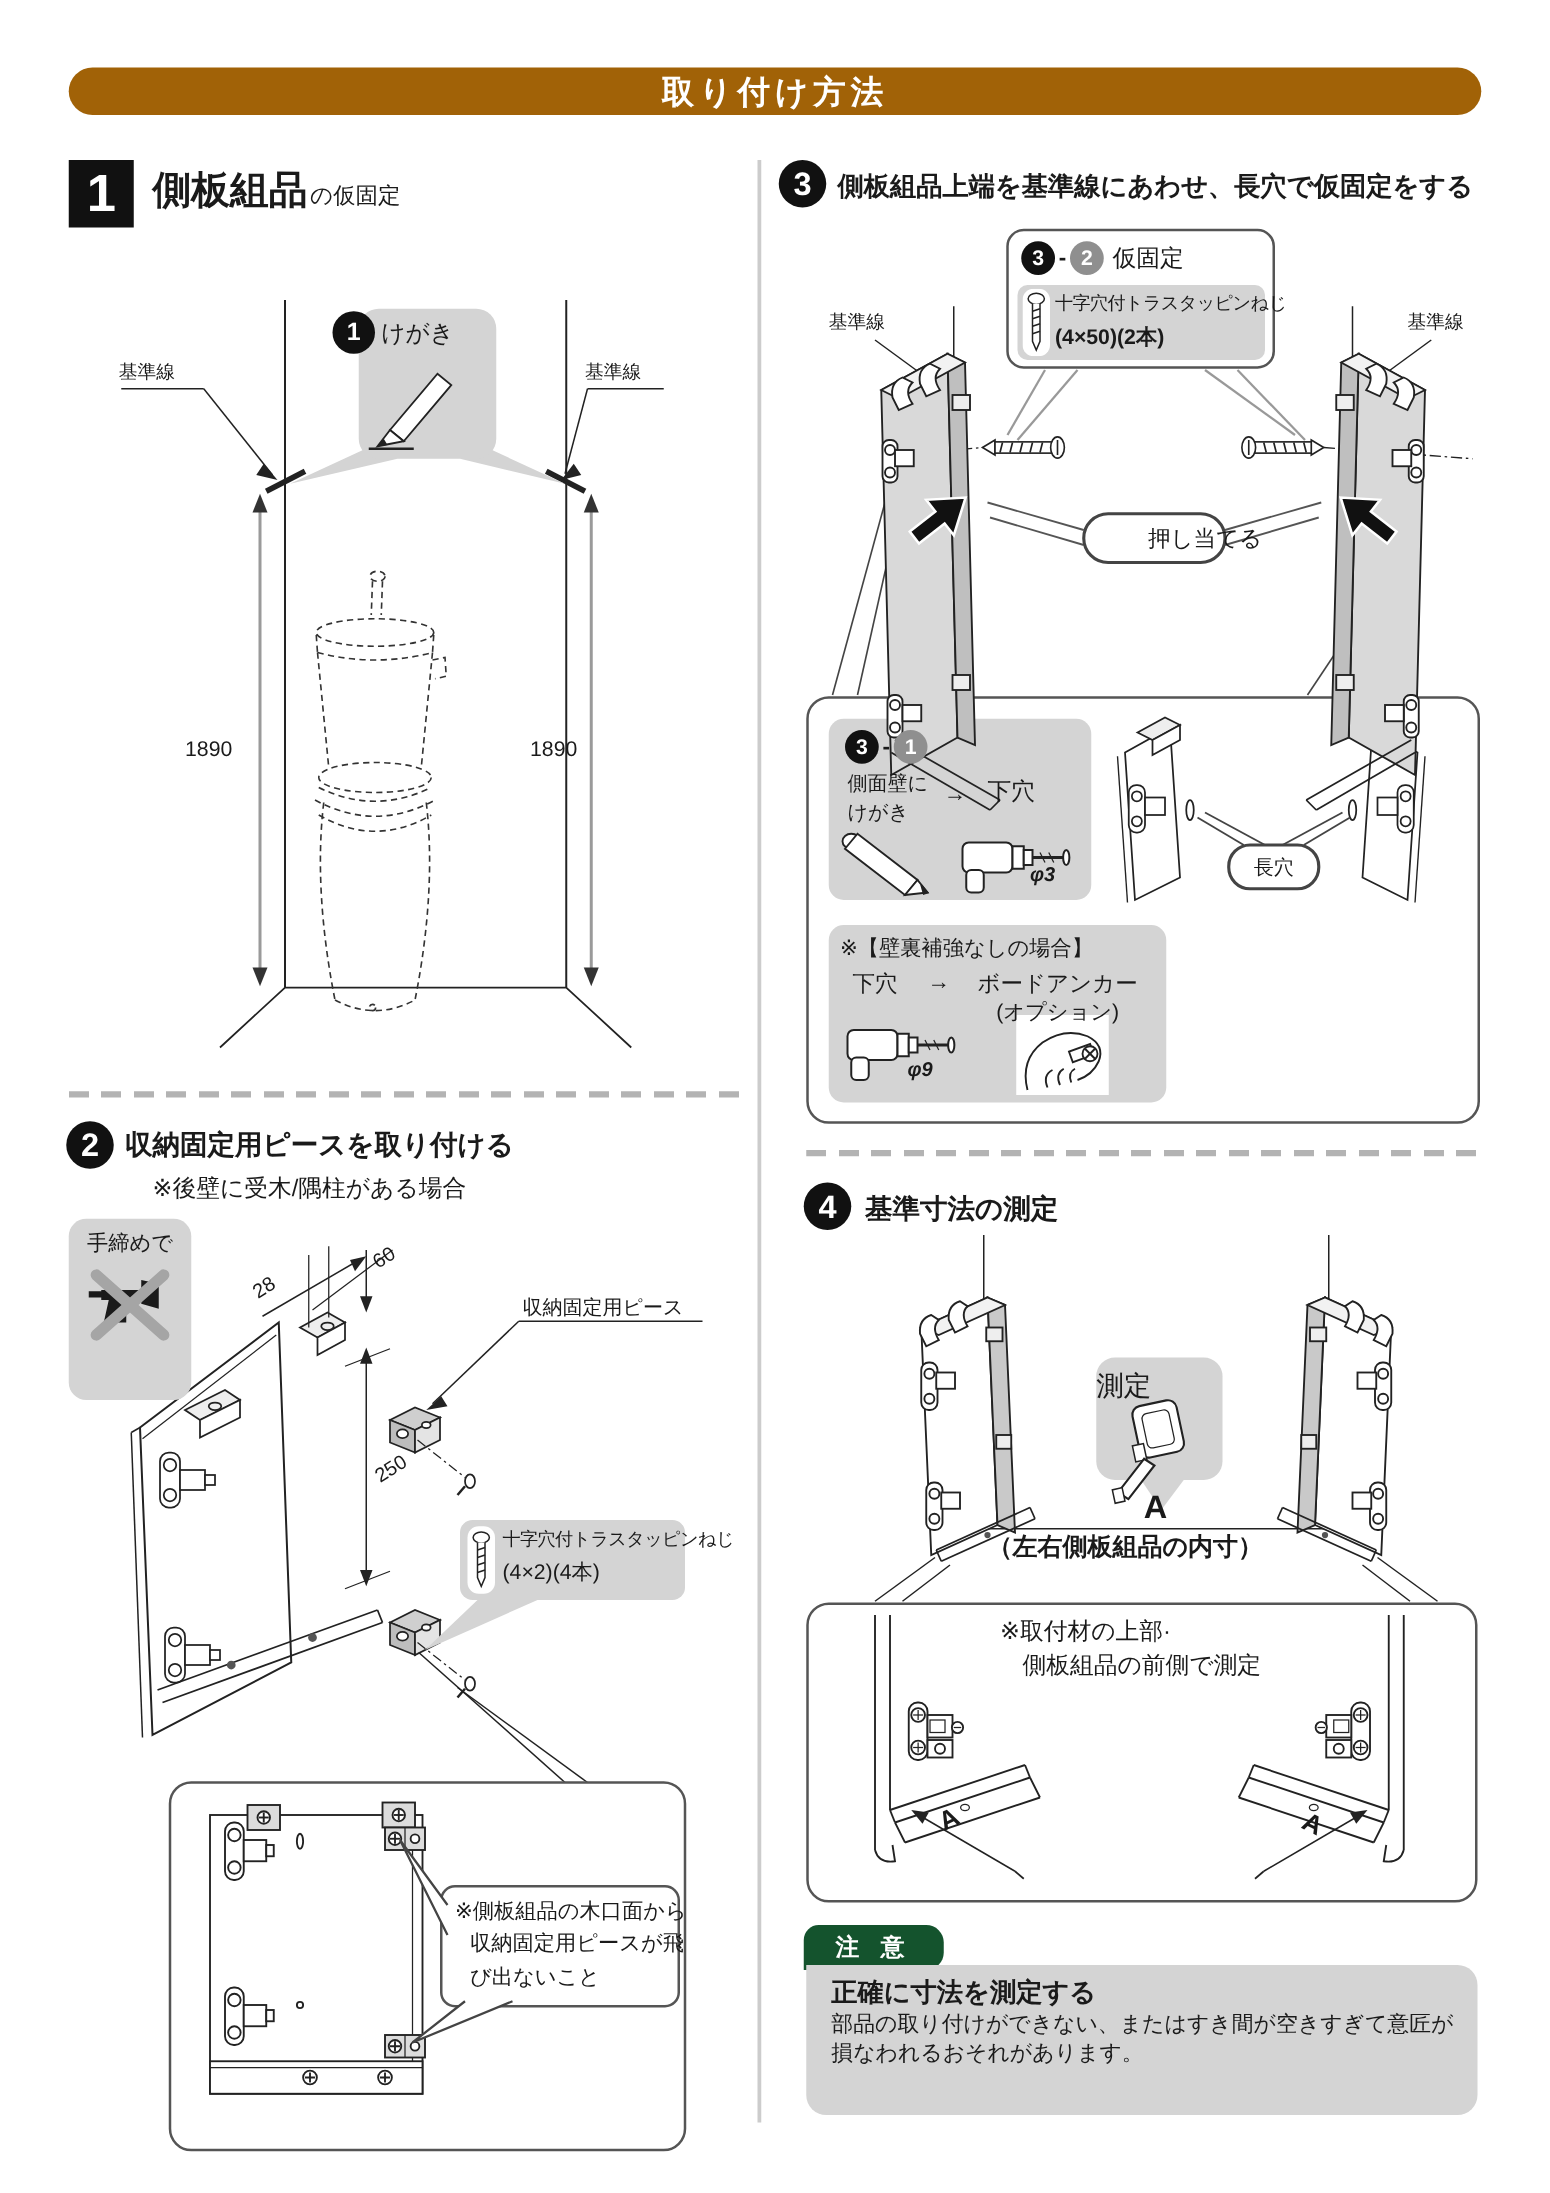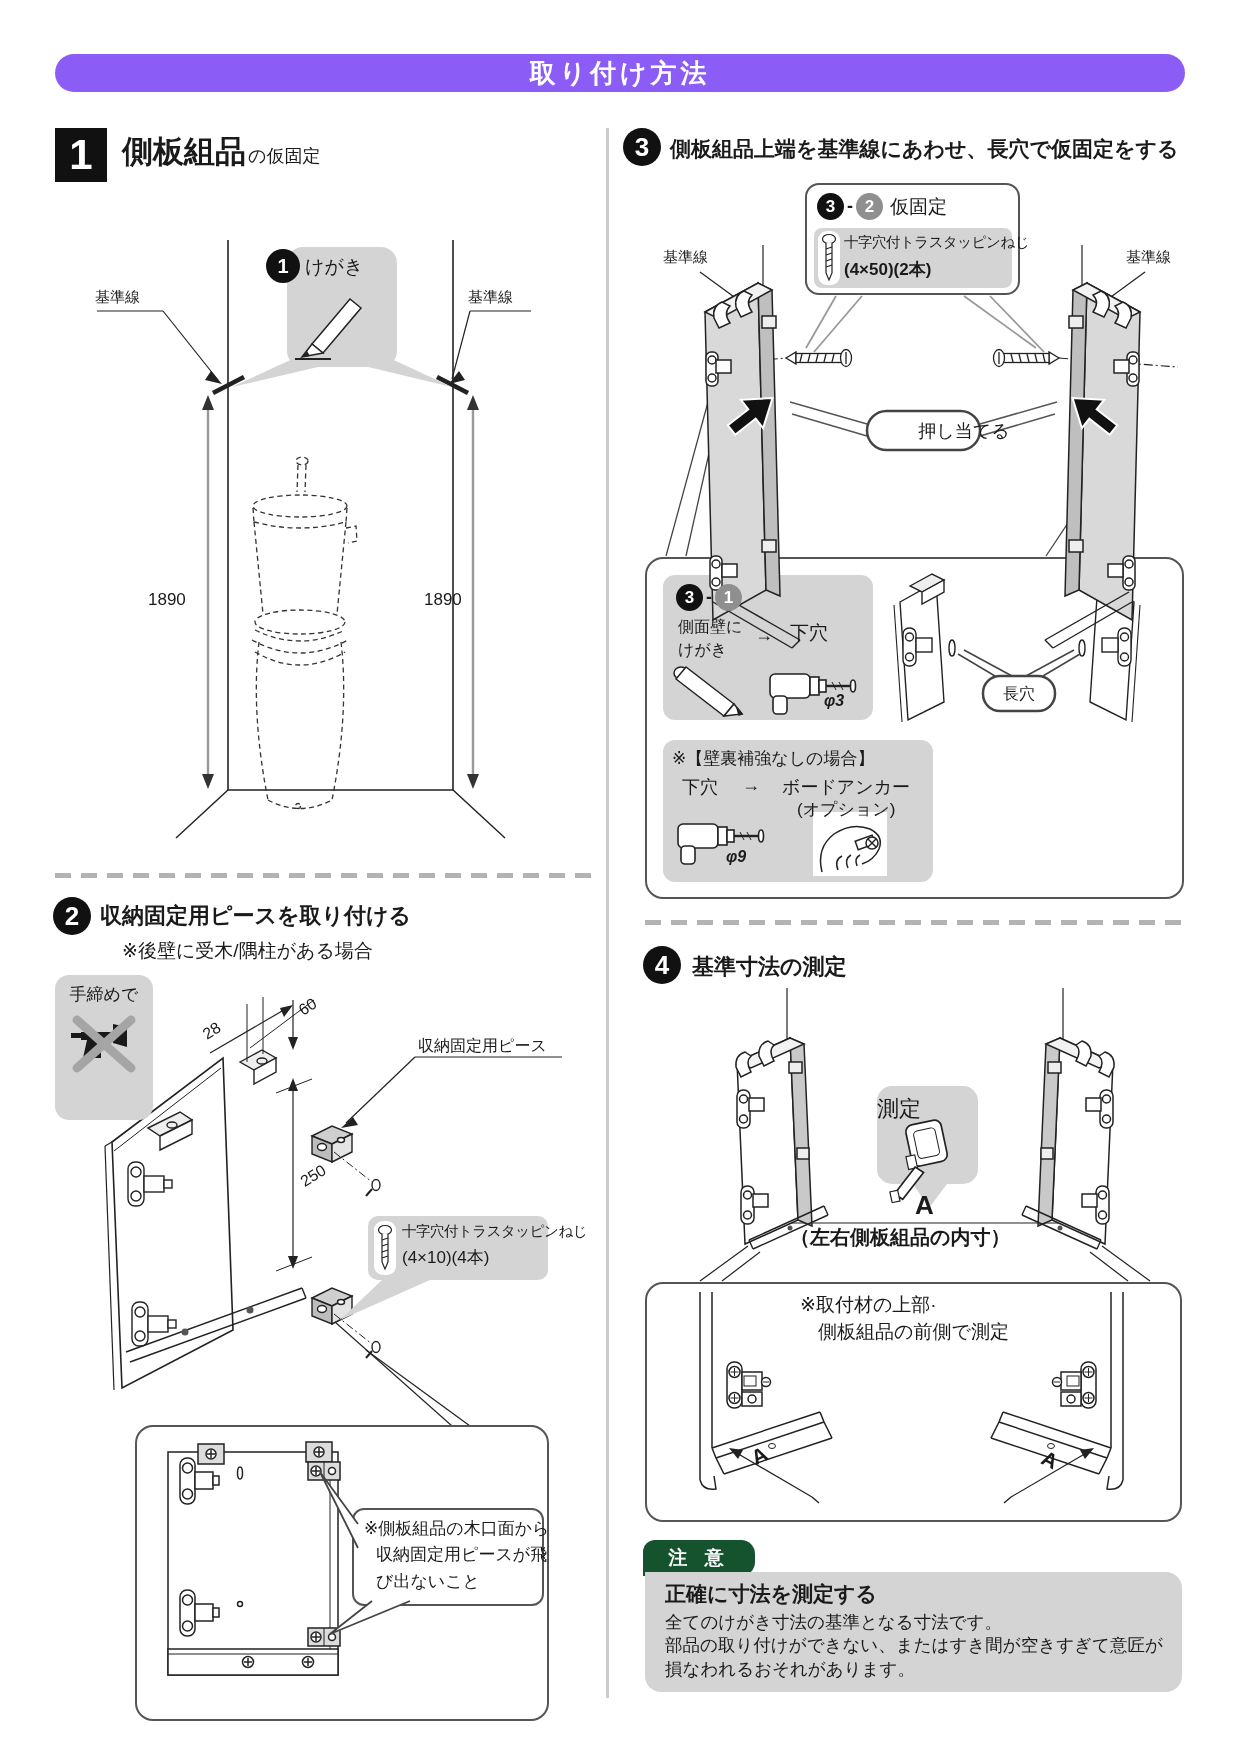--- a/index.html
+++ b/index.html
@@ -6,21 +6,21 @@
   #page{position:relative;width:1240px;height:1754px;background:#ffffff;overflow:hidden;
         font-family:"Liberation Sans","DejaVu Sans",sans-serif;color:#1a1a1a;}
   svg.layer{position:absolute;left:0;top:0;}
   #svg-base{z-index:1;}
   #svg-top{z-index:3;}
   .ov{position:absolute;z-index:2;white-space:nowrap;}
   .ov4{position:absolute;z-index:4;white-space:nowrap;}
   .ncirc{background:#111;color:#fff;border-radius:50%;display:flex;align-items:center;
          justify-content:center;font-weight:bold;line-height:1;}
   .ncirc.gray{background:#8f8f8f;}
-  .banner{left:55px;top:54px;width:1130px;height:38px;background:#8b5cf6;border-radius:19px;
+  .banner{left:55px;top:54px;width:1130px;height:38px;background:#a16207;border-radius:19px;
           color:#fff;display:flex;align-items:center;justify-content:center;
           font-size:26px;font-weight:bold;letter-spacing:4px;}
   .sqbadge{left:55px;top:128px;width:52px;height:54px;background:#111;color:#fff;
            display:flex;align-items:center;justify-content:center;font-size:42px;font-weight:bold;}
   .dash-sep{height:5px;background:repeating-linear-gradient(90deg,#b3b3b3 0 16px,transparent 16px 26px);}
   .colsep{left:606px;top:128px;width:3px;height:1570px;background:#ccc;}
   .gbox{background:#d4d4d4;border-radius:12px;}
   .wbox{background:#fff;border:2.5px solid #555;border-radius:14px;}
   .obox{border:2.5px solid #555;border-radius:18px;background:transparent;}
   .b{font-weight:bold;}
@@ -548,21 +548,21 @@
   </svg>
 </div>
 
 <div class="ov" style="left:203px;top:1022px;font-size:16px;transform:rotate(-32deg);">28</div>
 <div class="ov" style="left:299px;top:998px;font-size:16px;transform:rotate(-32deg);">60</div>
 <div class="ov" style="left:300px;top:1167px;font-size:16px;transform:rotate(-32deg);">250</div>
 
 <div class="ov" style="left:418px;top:1036px;font-size:16px;">収納固定用ピース</div>
 
 <div class="ov" style="left:402px;top:1222px;font-size:14.5px;letter-spacing:-0.5px;">十字穴付トラスタッピンねじ</div>
-<div class="ov" style="left:402px;top:1246px;font-size:17px;">(4×10)(4本)</div>
+<div class="ov" style="left:402px;top:1246px;font-size:17px;">(4×2)(4本)</div>
 
 <div class="ov obox" style="left:135px;top:1425px;width:410px;height:292px;"></div>
 
 <div class="ov wbox" style="left:352px;top:1508px;width:192px;height:98px;border-radius:12px;padding:6px 10px;box-sizing:border-box;">
   <div style="font-size:17px;line-height:1.55;">※側板組品の木口面から</div>
   <div style="font-size:17px;line-height:1.55;padding-left:12px;">収納固定用ピースが飛</div>
   <div style="font-size:17px;line-height:1.55;padding-left:12px;">び出ないこと</div>
 </div>
 
 <div class="ov ncirc" style="left:623px;top:128px;width:38px;height:38px;font-size:26px;">
@@ -647,18 +647,17 @@
 <div class="ov b" style="left:752px;top:1444px;font-size:21px;transform:rotate(-26deg);">A</div>
 <div class="ov b" style="left:1042px;top:1448px;font-size:21px;transform:rotate(26deg);">A</div>
 
 <div class="ov" style="left:643px;top:1540px;width:112px;height:36px;background:#14532d;color:#fff;
      border-radius:12px 14px 14px 0;display:flex;align-items:center;justify-content:center;
      font-size:19px;font-weight:bold;letter-spacing:6px;">
   <span>注 意</span>
 </div>
 <div class="ov gbox" style="left:645px;top:1572px;width:537px;height:120px;border-radius:0 16px 16px 16px;padding:8px 0 0 20px;box-sizing:border-box;">
   <div class="b" style="font-size:21px;">正確に寸法を測定する</div>
-  <div style="font-size:17.5px;line-height:1.33;margin-top:3px;">全てのけがき寸法の基準となる寸法です。</div>
   <div style="font-size:17.5px;line-height:1.33;">部品の取り付けができない、またはすき間が空きすぎて意匠が</div>
   <div style="font-size:17.5px;line-height:1.33;">損なわれるおそれがあります。</div>
 </div>
 
 </div>
 
 </body></html>

